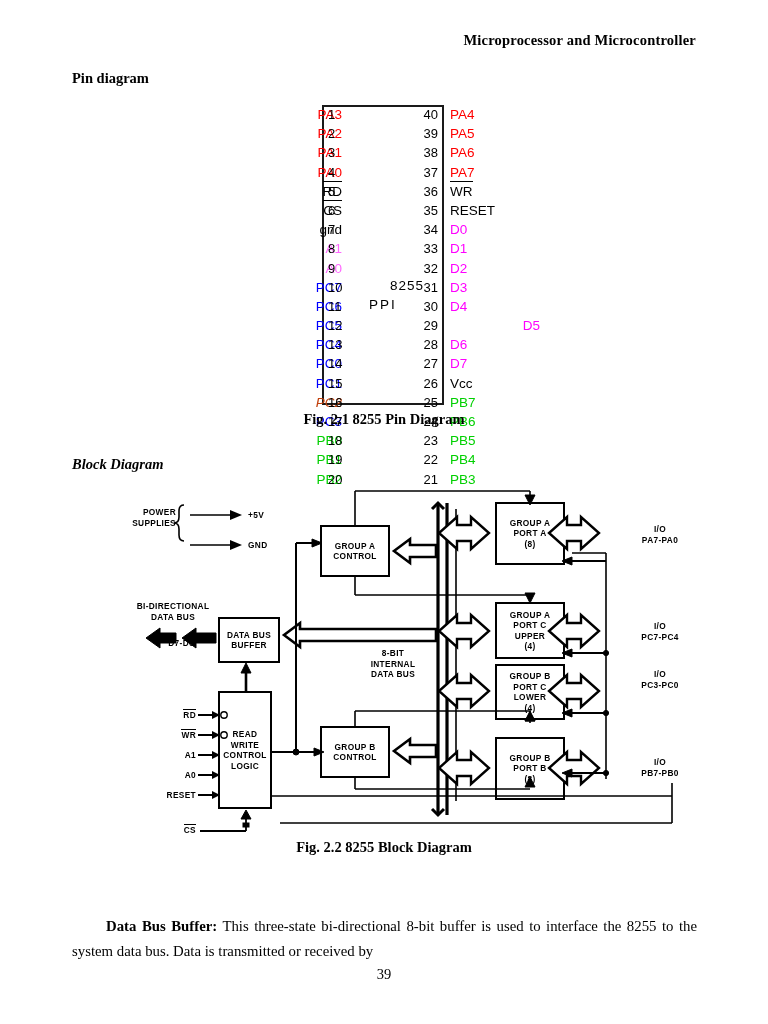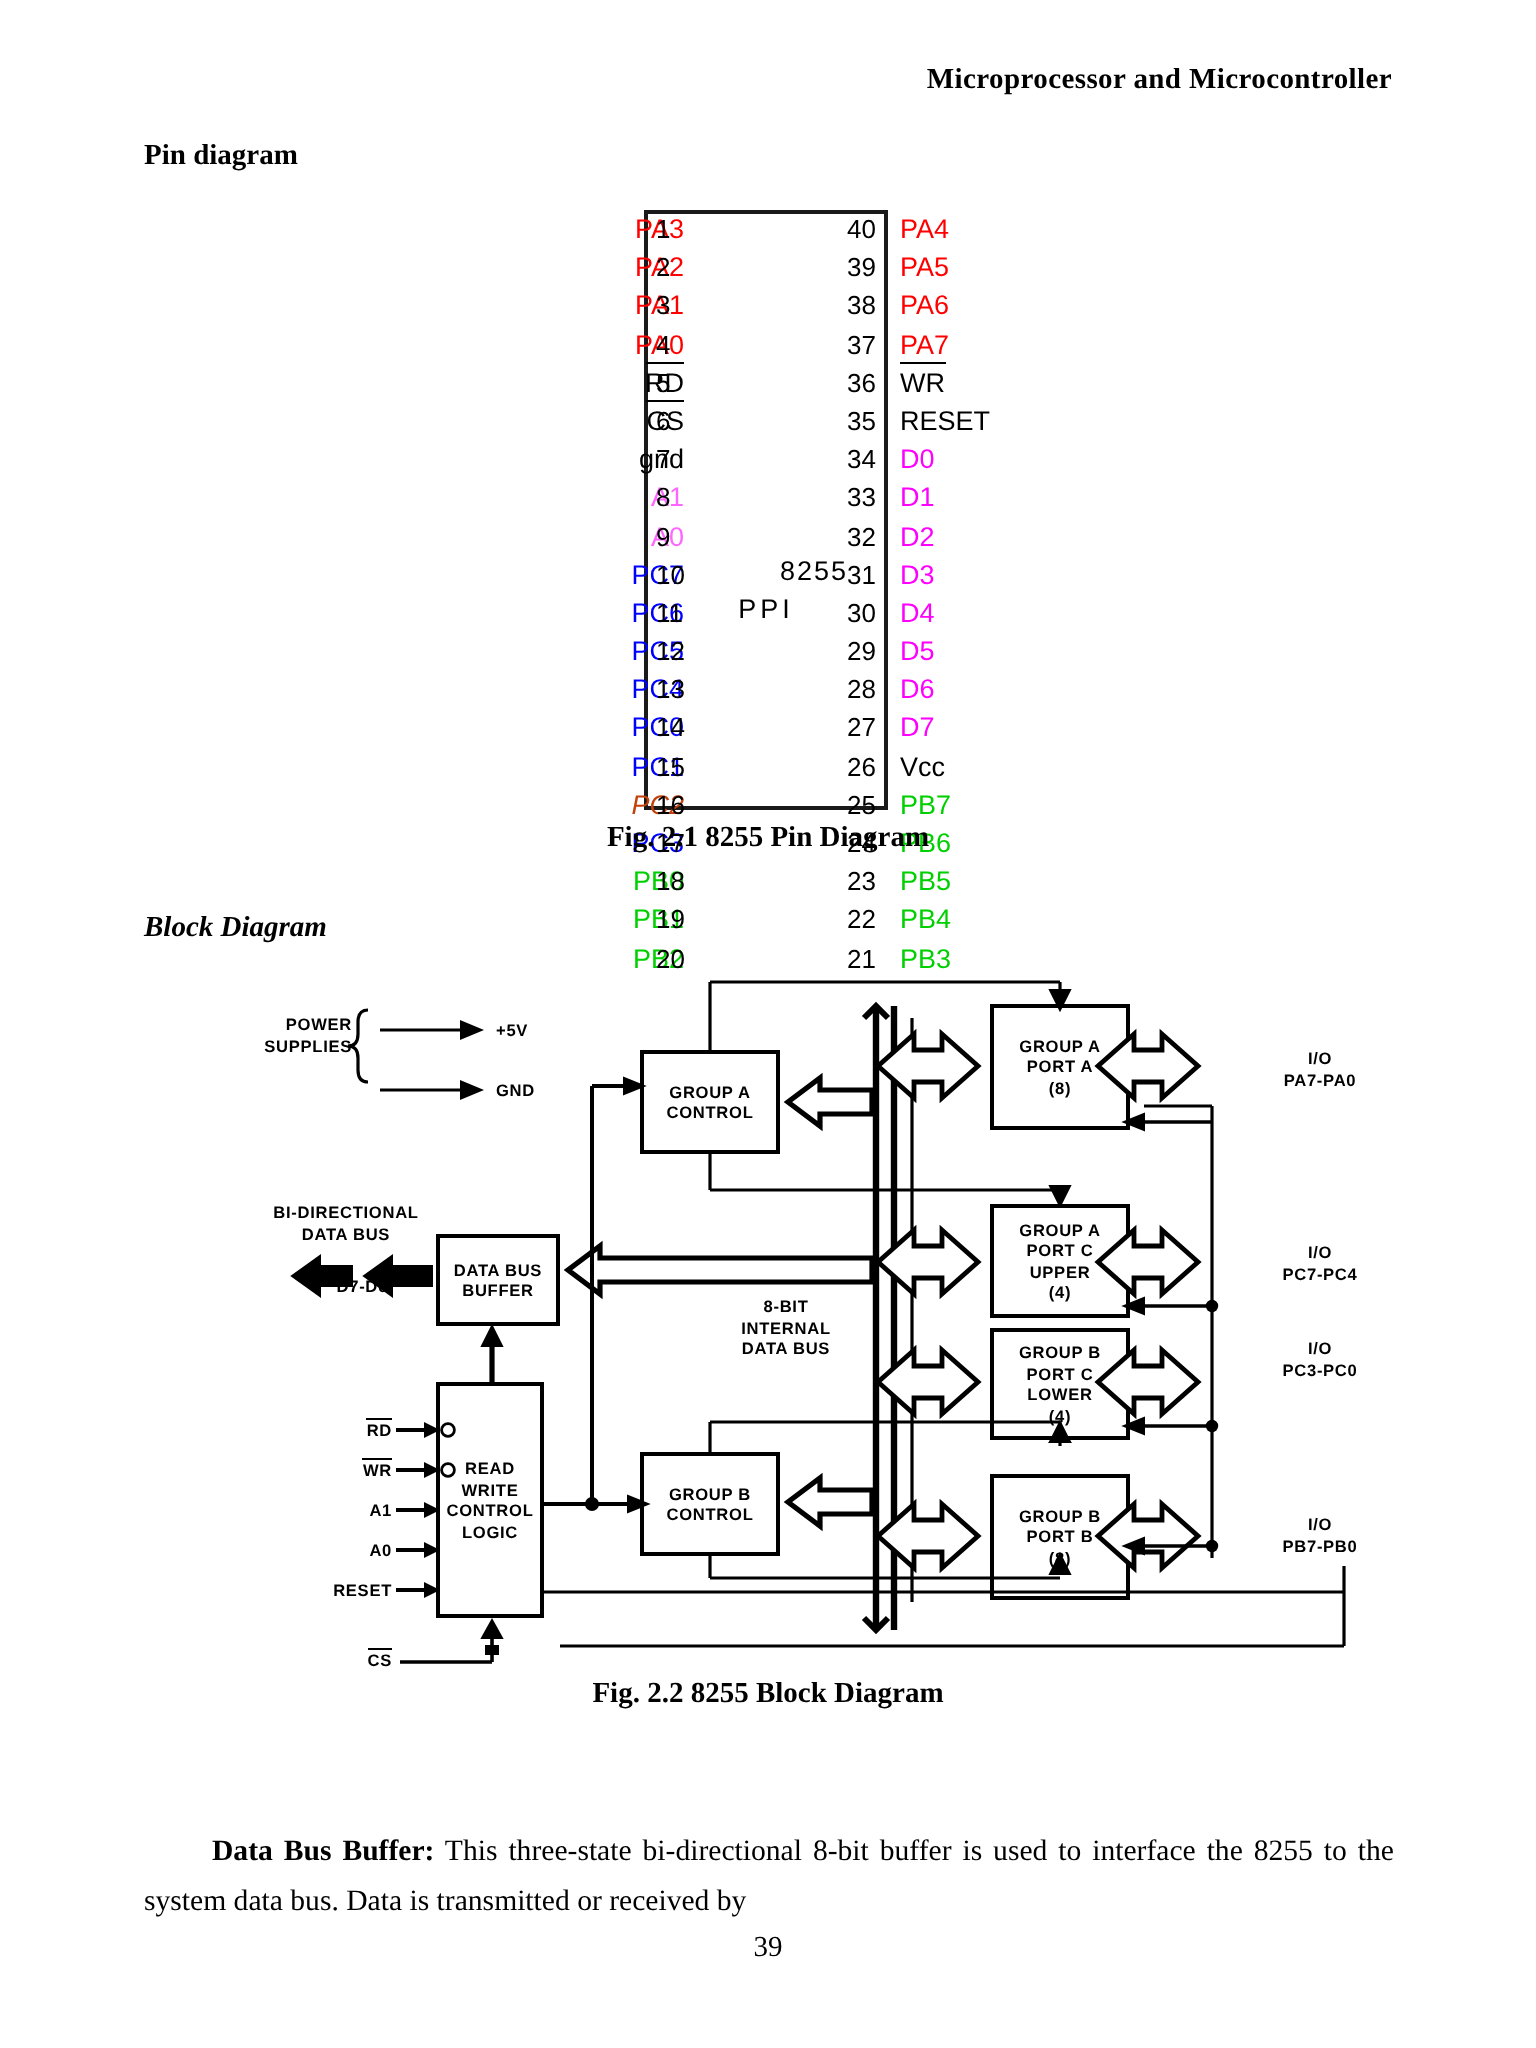--- a/index.html
+++ b/index.html
@@ -266,21 +266,21 @@
       <div class="pin-row">
         <div class="pin-label-left" style="color: rgb(0, 0, 255);">PC6</div>
         <div class="pin-num-left">11</div>
         <div class="pin-num-right">30</div>
         <div class="pin-label-right" style="color: rgb(255, 0, 255);">D4</div>
       </div>
       <div class="pin-row">
         <div class="pin-label-left" style="color: rgb(0, 0, 255);">PC5</div>
         <div class="pin-num-left">12</div>
         <div class="pin-num-right">29</div>
-        <div class="pin-label-right" style="color: rgb(255, 0, 255);">D5</div>
+        <div class="pin-label-right" style="color: rgb(255, 0, 255); text-align: right;">D5</div>
       </div>
       <div class="pin-row">
         <div class="pin-label-left" style="color: rgb(0, 0, 255);">PC4</div>
         <div class="pin-num-left">13</div>
         <div class="pin-num-right">28</div>
         <div class="pin-label-right" style="color: rgb(255, 0, 255);">D6</div>
       </div>
       <div class="pin-row">
         <div class="pin-label-left" style="color: rgb(0, 0, 255);">PC0</div>
         <div class="pin-num-left">14</div>

